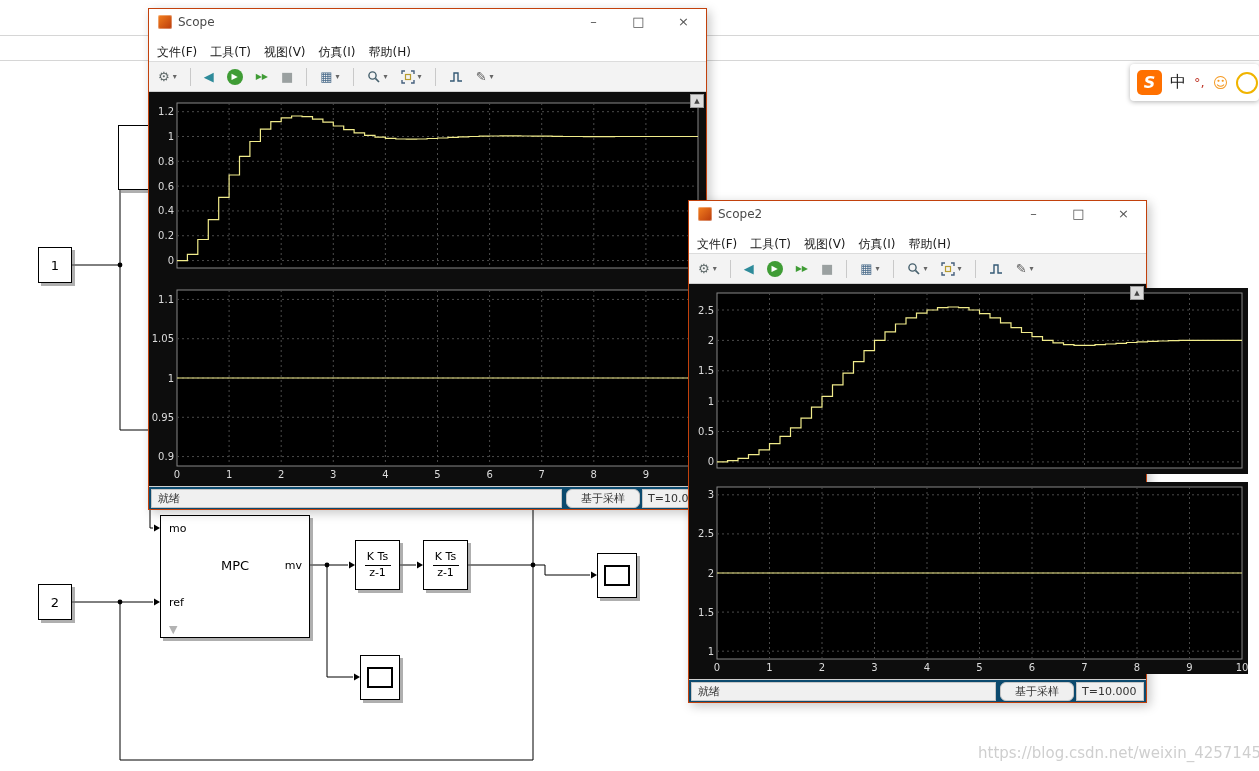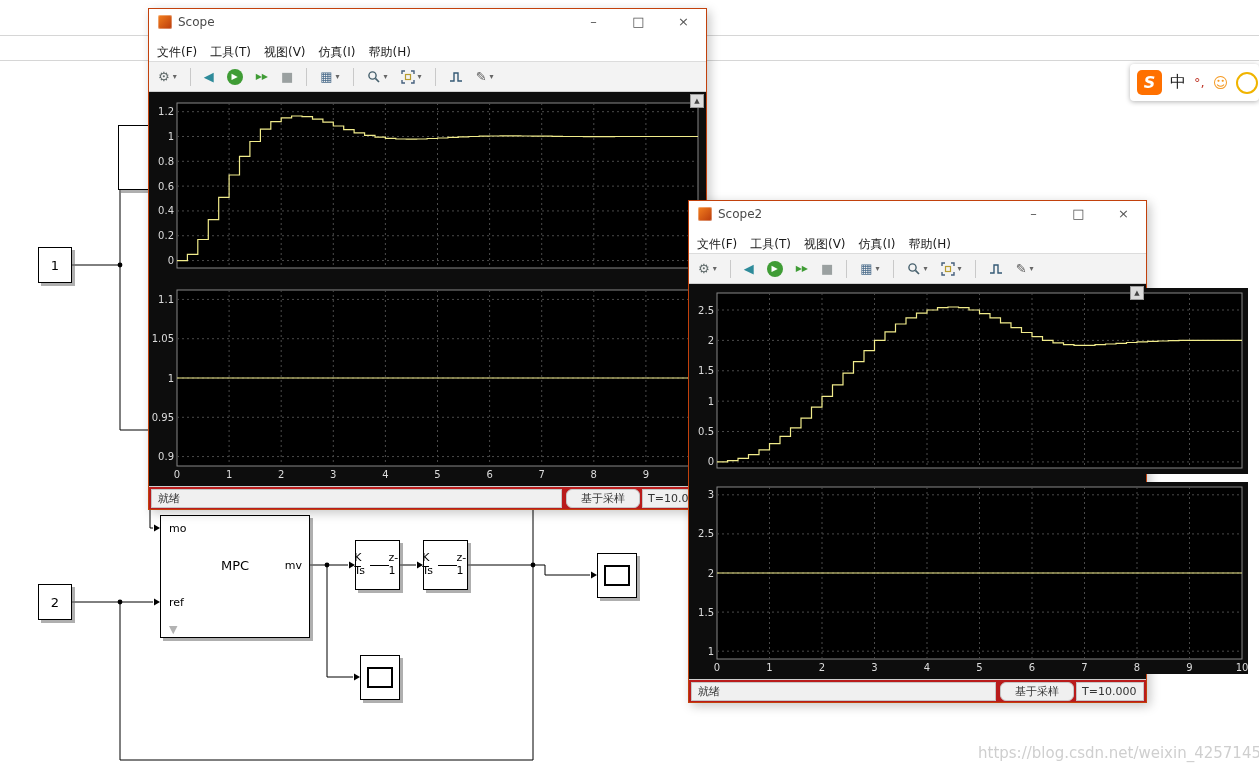--- a/index.html
+++ b/index.html
@@ -5,21 +5,21 @@
   html,body{margin:0;padding:0;}
   #stage{position:relative;width:1259px;height:771px;overflow:hidden;background:#ffffff;
          font-family:"DejaVu Sans",sans-serif;color:#222;}
   .hline{position:absolute;left:0;width:1259px;height:1px;background:#d6d6d6;z-index:0;}
 
   
   #wires{position:absolute;left:0;top:0;z-index:1;}
   .blk{position:absolute;box-sizing:border-box;background:#fff;border:1px solid #000;
        box-shadow:3px 3px 0 rgba(110,110,110,.55);display:flex;align-items:center;
        justify-content:center;font-size:13px;color:#000;z-index:2;}
-  .blk .frac-wrap{display:flex;align-items:center;font-size:11px;line-height:1.15;}
+  .blk .frac-wrap{display:flex;flex-direction:column;align-items:center;font-size:11px;line-height:1.15;}
   .frac-bar{width:26px;height:1px;background:#000;margin:1px 0;}
   .mpc-title{position:absolute;left:0;right:0;top:42px;text-align:center;font-size:13px;}
   .port{position:absolute;font-size:11px;}
   .port-mo{left:8px;top:6px;}
   .port-ref{left:8px;top:80px;}
   .port-mv{right:7px;top:43px;}
   .mpc-badge{position:absolute;left:8px;bottom:1px;color:#b3b3b3;font-size:11px;}
   .scope-screen{display:block;width:22px;height:17px;border:2px solid #000;background:#fff;}
 
   
@@ -42,21 +42,21 @@
   .tb-dd{font-size:8px;color:#666;}
   .tb-play{display:inline-block;width:16px;height:16px;border-radius:50%;background:#3f9c35;color:#fff;
            font-size:8px;line-height:16px;text-align:center;}
   .plotarea{flex:1 1 auto;background:#0d0d0d;position:relative;padding:6px 2px 0 2px;}
   .panel{width:100%;}
   .panel svg{display:block;}
   .panel svg text{font-family:"DejaVu Sans",sans-serif;}
   .p-gap{height:11px;}
   .expand-btn{position:absolute;right:2px;top:2px;width:12px;height:12px;background:#dcdcdc;
               border:1px solid #9c9c9c;font-size:7px;line-height:12px;text-align:center;color:#444;}
-  .statusbar{height:22px;background:#b91c1c;border-top:1px solid #cfcfcf;display:flex;align-items:center;
+  .statusbar{height:22px;background:#0c4a6e;border-top:1px solid #cfcfcf;display:flex;align-items:center;
              font-size:11px;color:#333;flex:0 0 auto;padding:0 2px;}
   .status-left{flex:1;height:17px;line-height:17px;padding:0 6px;border:1px solid #c6c6c6;background:#f0f0f0;margin-right:2px;}
   .status-cell{height:17px;line-height:17px;padding:0 5px;border:1px solid #c6c6c6;background:#f0f0f0;margin-left:2px;white-space:nowrap;overflow:hidden;}
   .cell-mode{width:62px;text-align:center;flex:0 0 auto;border-radius:6px;}
   .cell-time{width:50px;flex:0 0 auto;}
 
   
   .ime{position:absolute;left:1130px;top:64px;width:129px;height:37px;background:#fff;border-radius:4px;
        box-shadow:0 1px 5px rgba(0,0,0,.3);display:flex;align-items:center;gap:8px;padding:0 7px;
        box-sizing:border-box;overflow:hidden;z-index:40;}

